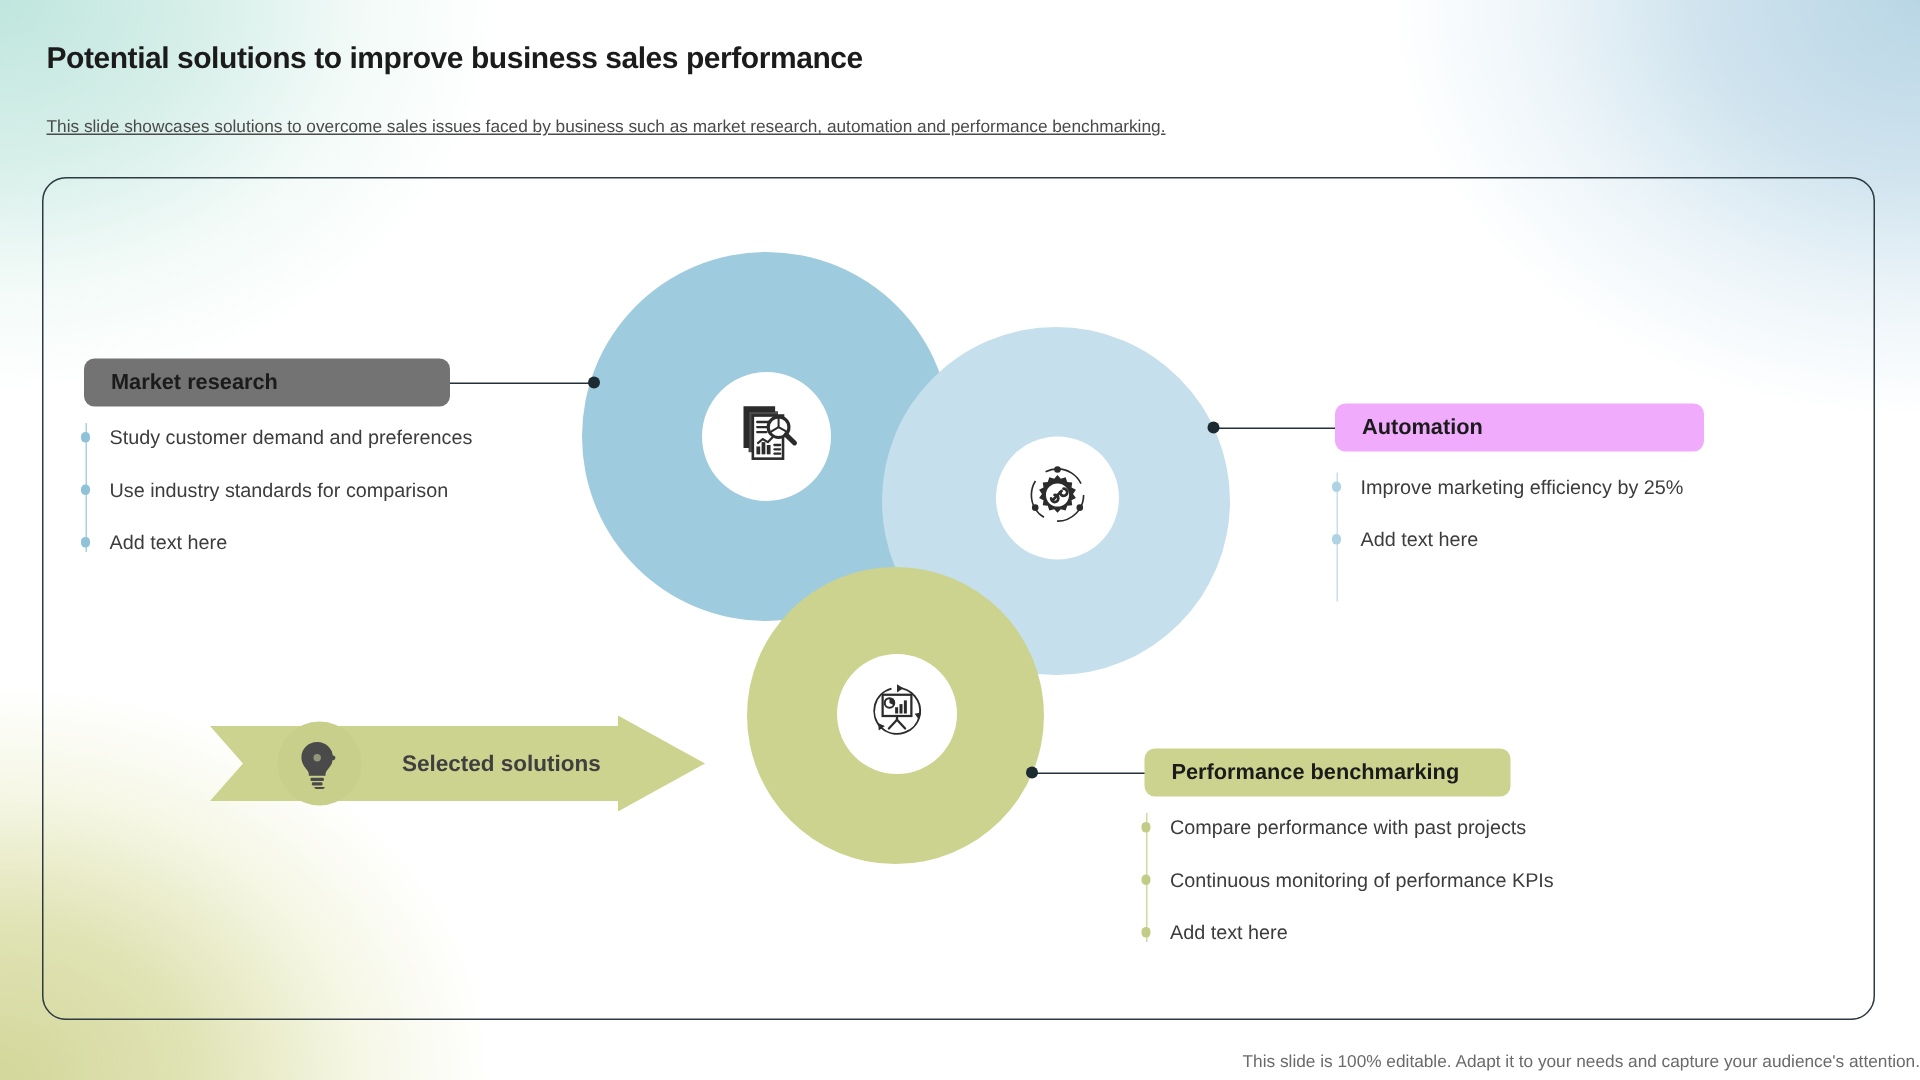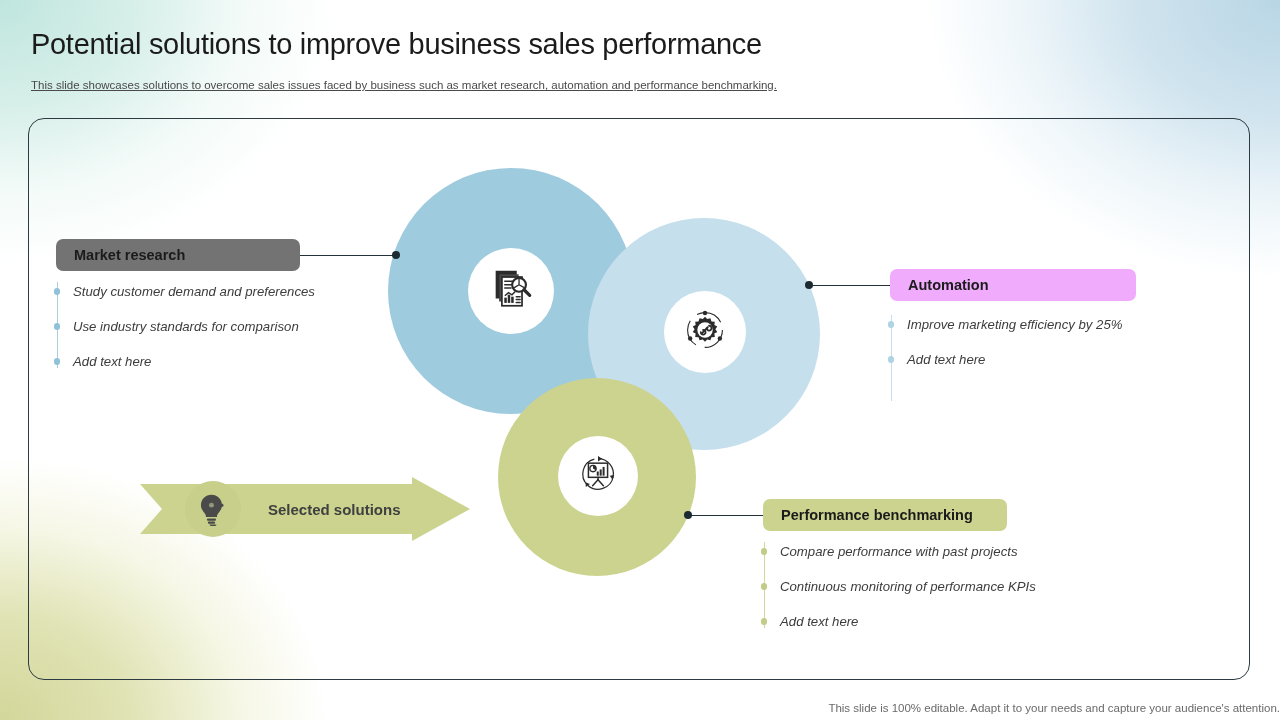--- a/index.html
+++ b/index.html
@@ -15,21 +15,21 @@
   #wash-tl{left:0;top:0;width:430px;height:300px;
     background:radial-gradient(ellipse 420px 330px at 0% 0%, #bfe6de 0%, #d7efe9 32%, rgba(233,247,243,0.55) 58%, rgba(255,255,255,0) 80%);}
   #wash-tr{right:0;top:0;width:460px;height:330px;
     background:radial-gradient(ellipse 430px 340px at 100% 0%, #b9d6e5 0%, #cfe3ee 33%, rgba(226,239,246,0.6) 60%, rgba(255,255,255,0) 82%);}
   #wash-bl{left:0;bottom:0;width:420px;height:300px;
     background:radial-gradient(ellipse 400px 320px at 0% 100%, #d3d79a 0%, #e0e3b4 32%, rgba(238,240,208,0.55) 60%, rgba(255,255,255,0) 82%);}
 
   
   #page-title{
     position:absolute;left:31px;top:28px;
-    font-size:29px;font-weight:normal;color:#1b1b1b;
+    font-size:20px;font-weight:bold;color:#1b1b1b;
     letter-spacing:-0.3px;white-space:nowrap;
   }
   #page-subtitle{
     position:absolute;left:31px;top:79px;
     font-size:11.5px;color:#4a4a4a;white-space:nowrap;text-decoration:underline;
   }
 
   
   #content-frame{
     position:absolute;left:28px;top:118px;
@@ -69,21 +69,21 @@
   #chip-automation{left:890px;top:269px;width:246px;background:#f0abfc;}
   #chip-benchmark{left:763px;top:499px;width:244px;background:#ccd38e;}
 
   
   .bullets{position:absolute;}
   .bullets .rail{
     position:absolute;left:0;top:8px;width:1.4px;
   }
   .bullet-row{
     position:relative;display:flex;align-items:center;
-    height:35px;padding-left:16px;font-style:italic;
+    height:35px;padding-left:16px;
   }
   .bullet-row .dot{
     position:absolute;left:-3.2px;top:50%;margin-top:-3.2px;
     width:6.4px;height:6.4px;border-radius:50%;
   }
   .bullet-row .txt{font-size:13.2px;color:#3c3c3c;white-space:nowrap;}
 
   #bullets-market{left:57px;top:274px;}
   #bullets-market .rail{height:86px;background:#a9cfe1;}
   #bullets-market .dot{background:#8fc2d8;}

